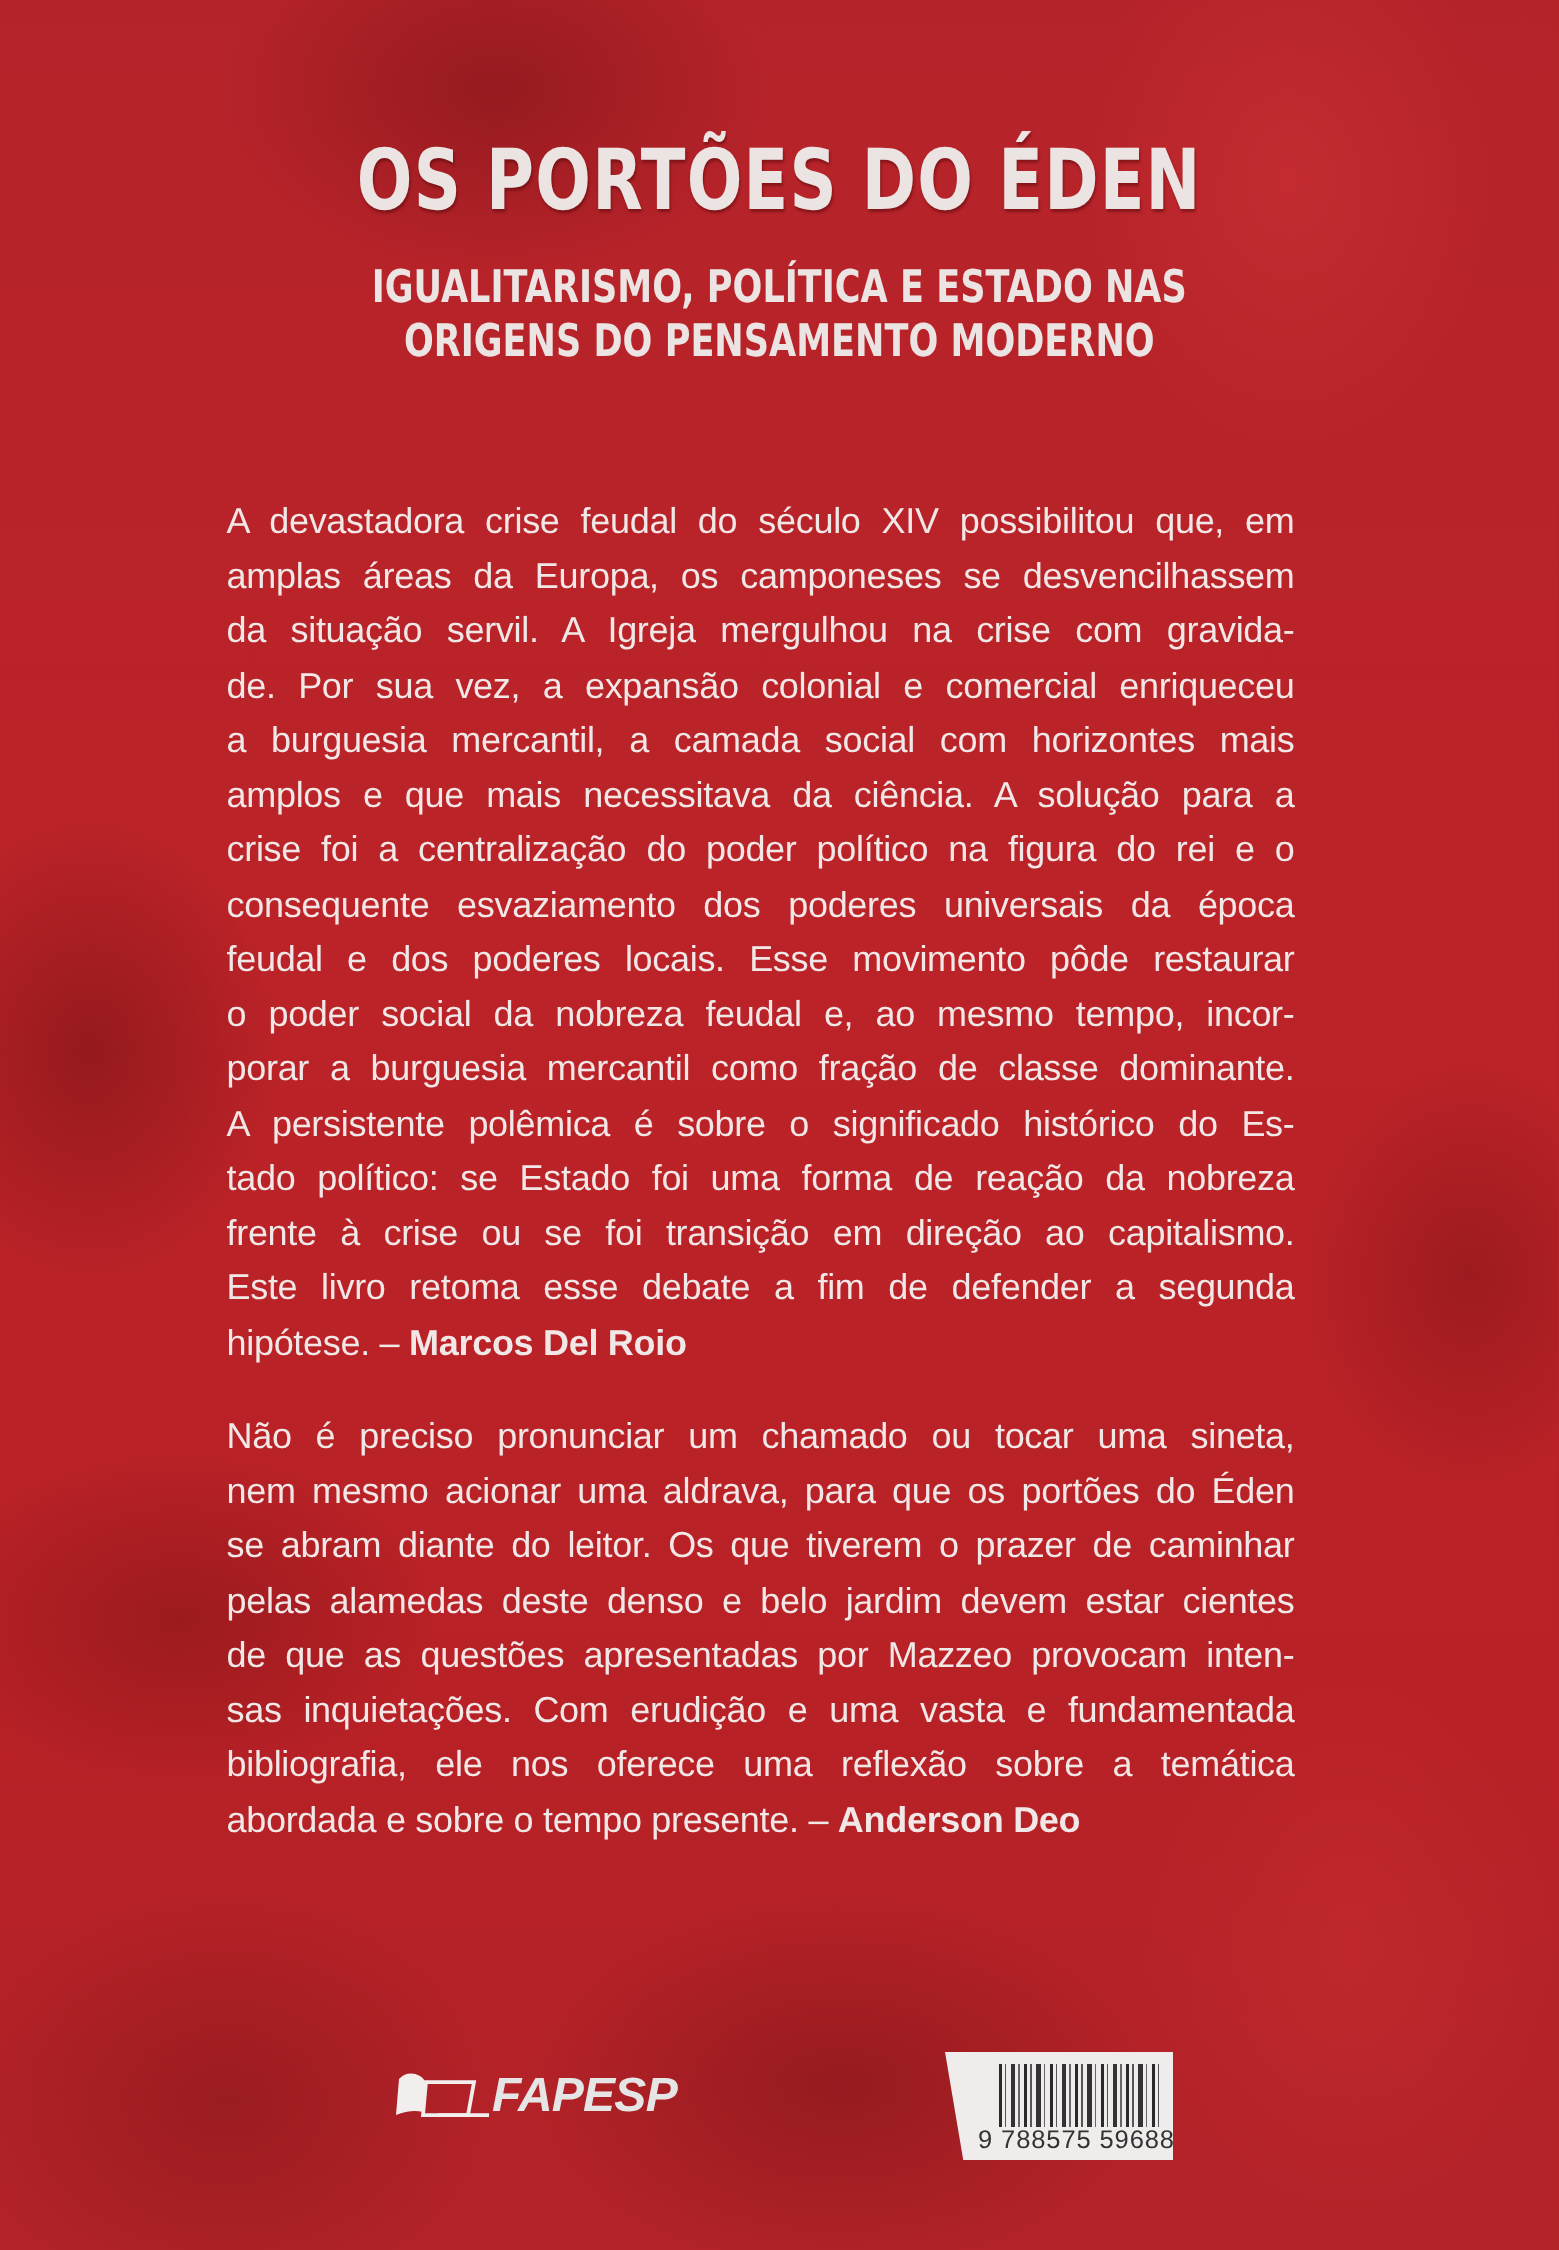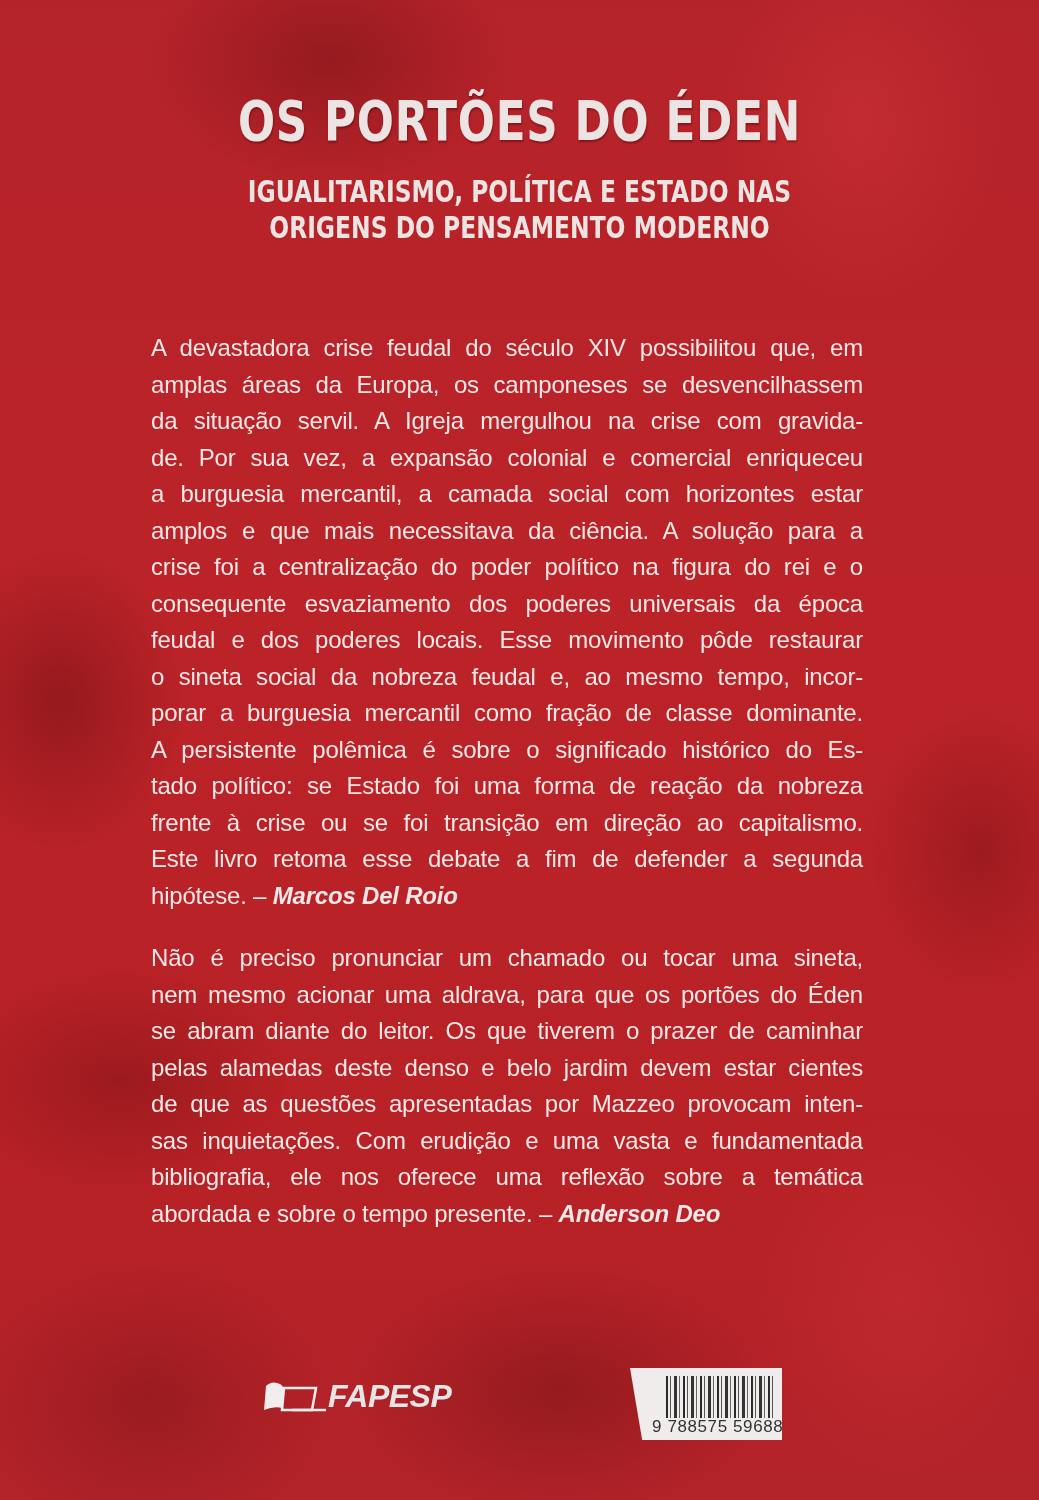--- a/index.html
+++ b/index.html
@@ -38,21 +38,21 @@
   }
   .para {
     position: absolute; left: 151px; width: 712px;
     color: #f1e7e6; font-size: 24px; line-height: 36.5px;
     text-align: justify; hyphens: manual;
     font-family: "Liberation Sans", sans-serif;
     letter-spacing: -0.2px;
   }
   .para .line { display: block; text-align: justify; text-align-last: justify; white-space: nowrap; }
   .para .line.last { text-align-last: left; }
-  .author { font-weight: bold; font-style: italic; }
+  .author { font-weight: bold; }
   .p1 { top: 330px; }
   .p2 { top: 940px; }
   .fapesp {
     position: absolute; left: 262px; top: 1378px;
     display: flex; align-items: center;
   }
   .fapesp-text {
     color: #e5e5e5; font-weight: bold; font-style: italic;
     font-size: 32px; letter-spacing: -0.5px; margin-left: 2px;
     font-family: "Liberation Sans", sans-serif;
@@ -84,26 +84,26 @@
 <div class="subtitle">
   <div>IGUALITARISMO, POLÍTICA E ESTADO NAS</div>
   <div>ORIGENS DO PENSAMENTO MODERNO</div>
 </div>
 
 <div class="para p1">
   <span class="line">A devastadora crise feudal do século XIV possibilitou que, em</span>
   <span class="line">amplas áreas da Europa, os camponeses se desvencilhassem</span>
   <span class="line">da situação servil. A Igreja mergulhou na crise com gravida-</span>
   <span class="line">de. Por sua vez, a expansão colonial e comercial enriqueceu</span>
-  <span class="line">a burguesia mercantil, a camada social com horizontes estar</span>
+  <span class="line">a burguesia mercantil, a camada social com horizontes mais</span>
   <span class="line">amplos e que mais necessitava da ciência. A solução para a</span>
   <span class="line">crise foi a centralização do poder político na figura do rei e o</span>
   <span class="line">consequente esvaziamento dos poderes universais da época</span>
   <span class="line">feudal e dos poderes locais. Esse movimento pôde restaurar</span>
-  <span class="line">o sineta social da nobreza feudal e, ao mesmo tempo, incor-</span>
+  <span class="line">o poder social da nobreza feudal e, ao mesmo tempo, incor-</span>
   <span class="line">porar a burguesia mercantil como fração de classe dominante.</span>
   <span class="line">A persistente polêmica é sobre o significado histórico do Es-</span>
   <span class="line">tado político: se Estado foi uma forma de reação da nobreza</span>
   <span class="line">frente à crise ou se foi transição em direção ao capitalismo.</span>
   <span class="line">Este livro retoma esse debate a fim de defender a segunda</span>
   <span class="line last"><span>hipótese. – </span><span class="author">Marcos Del Roio</span></span>
 </div>
 
 <div class="para p2">
   <span class="line">Não é preciso pronunciar um chamado ou tocar uma sineta,</span>

